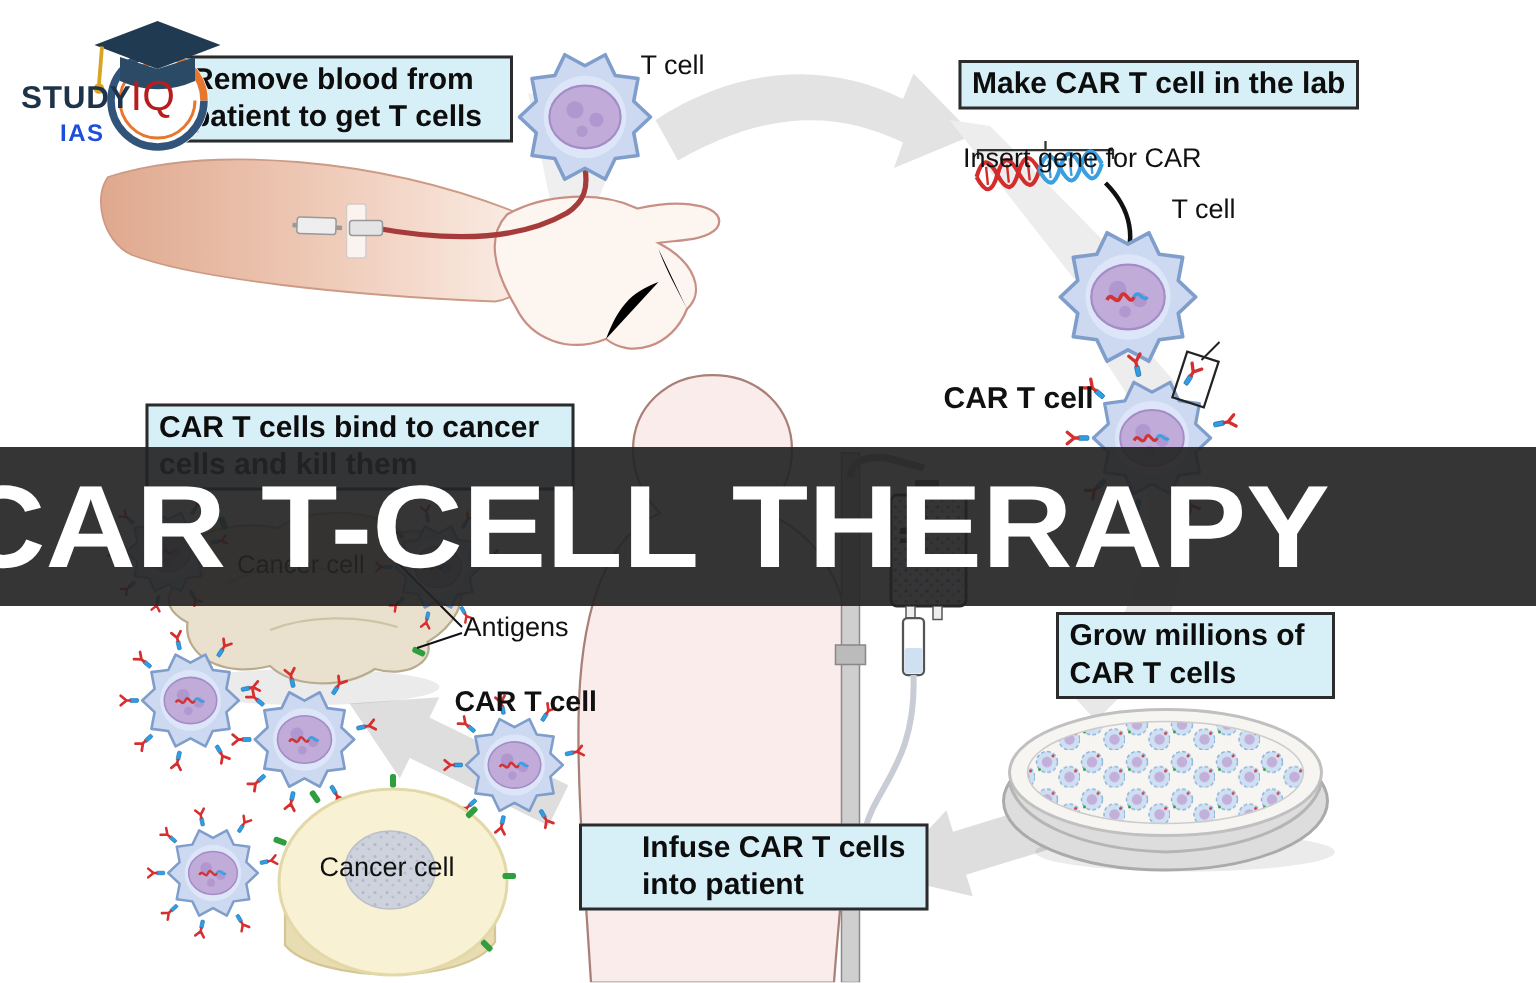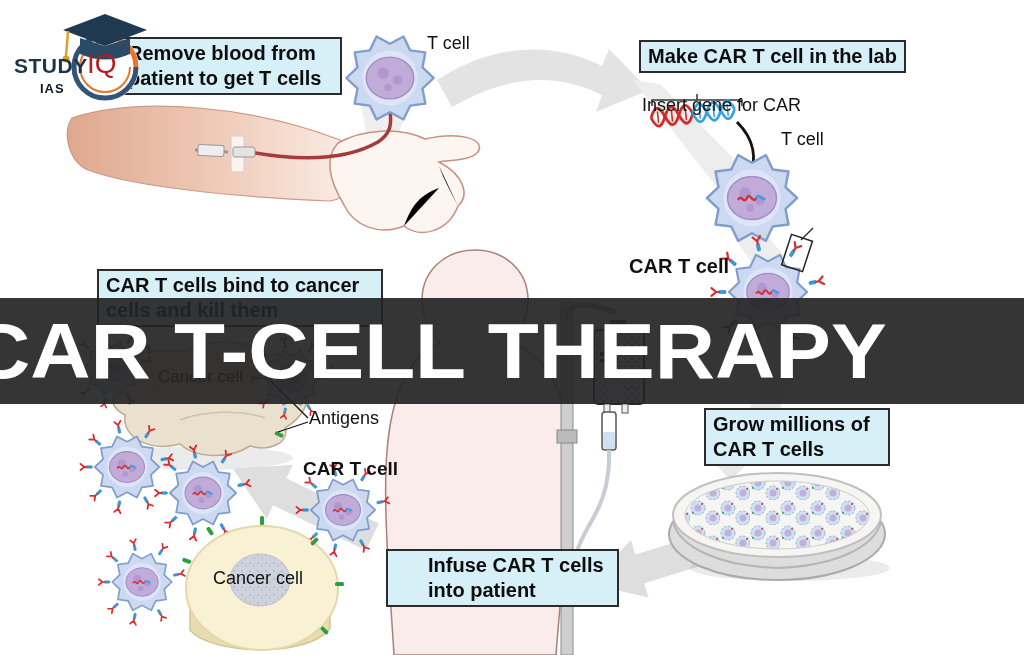--- a/index.html
+++ b/index.html
@@ -17,21 +17,21 @@
   .ann.under{z-index:15;}
   
   .banner{position:absolute;left:0;top:298px;width:1024px;height:106px;
           background:rgba(36,36,36,0.92);z-index:20;display:flex;align-items:center;justify-content:flex-start;}
   .banner h1{margin:0;font-weight:bold;font-size:78px;color:#ffffff;white-space:nowrap;
              transform:scaleX(1.07);letter-spacing:0px;}
   
   .logo{position:absolute;left:8px;top:4px;width:152px;height:112px;z-index:30;}
   .logo .study{position:absolute;left:6px;top:50px;font-weight:bold;font-size:21px;color:#1d3349;letter-spacing:.5px;}
   .logo .iq{position:absolute;left:79px;top:44px;font-weight:normal;font-size:28px;color:#b91c1c;text-align:right;}
-  .logo .ias{position:absolute;left:32px;top:77px;font-weight:bold;font-size:13px;color:#0f172a;letter-spacing:1px;}
+  .logo .ias{position:absolute;left:32px;top:77px;font-weight:bold;font-size:16px;color:#1d4ed8;letter-spacing:1px;}
 </style>
 </head>
 <body>
 
 <div class="stage">
 
   <svg class="art" width="1024" height="655" viewBox="0 0 1024 655">
     <defs>
       <linearGradient id="skin" x1="0" y1="0" x2="1" y2="0">
         <stop offset="0" stop-color="#dfa88e"></stop>

